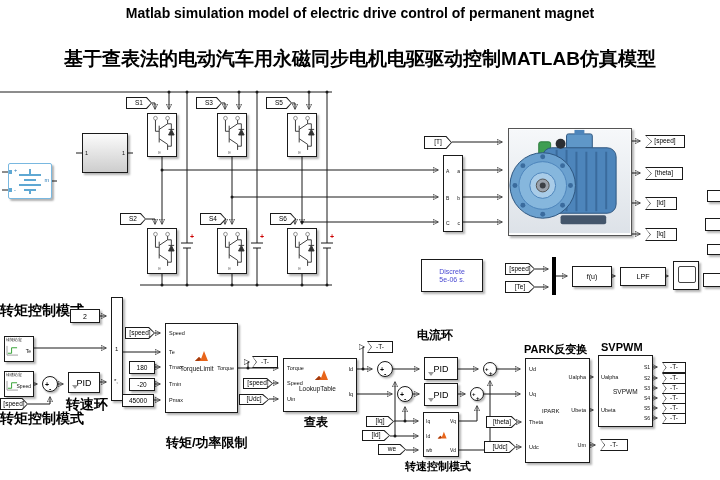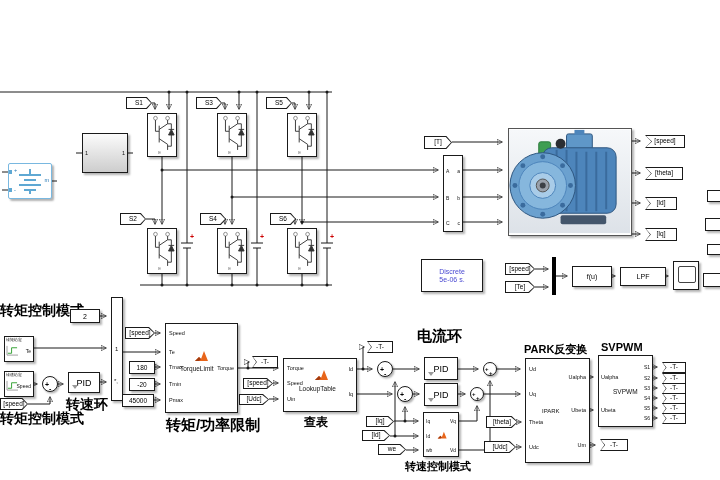--- a/index.html
+++ b/index.html
@@ -34,21 +34,23 @@
        border-top:4px solid #9a9a9a;}
   .screen{position:absolute;left:4px;top:4px;width:16px;height:15px;border:1px solid #444;
        border-radius:2px;background:#fff;}
 </style>
 </head>
 <body>
 
 <div id="canvas">
 
   <div class="title-en">
-  </div>
+    <div>Matlab simulation model of electric drive control of permanent magnet</div>
+  </div>
+  <div class="title-zh">基于查表法的电动汽车用永磁同步电机电驱驱动控制MATLAB仿真模型</div>
 
   <svg id="wires" width="720" height="480">
     <defs>
       <marker id="ar" viewBox="0 0 10 10" refX="9" refY="5" markerWidth="5.5" markerHeight="5.5" orient="auto-start-reverse">
         <path d="M0,0 L10,5 L0,10 z" fill="#1a1a1a" stroke="none"></path>
       </marker>
     </defs>
 
     <path d="M0,92 H332"></path>
     <path class="wa" d="M169,92 V109"></path>
@@ -425,21 +427,21 @@
     <span class="pl" style="left:3px;top:41px;">Tmax</span>
     <span class="pl" style="left:3px;top:58px;">Tmin</span>
     <span class="pl" style="left:3px;top:74px;">Pmax</span>
     <span class="pl" style="right:3px;top:42px;">Torque</span>
     <svg width="16" height="13" viewBox="0 0 16 13" style="position:absolute;left:28px;top:26px;">
       <polygon points="1,11 5,7 7,9 10,1 14,11" fill="#e8651a"></polygon>
         <polygon points="1,11 5,7 7,9 5,11" fill="#a33b0f"></polygon>
     </svg>
     <span class="pl" style="left:14px;top:42px;font-size:6.5px;">TorqueLimit</span>
   </div>
-  <div class="lbl cj" style="left:166px;top:416px;font-size:15px;">转矩/功率限制</div>
+  <div class="lbl cj" style="left:166px;top:434px;font-size:13px;">转矩/功率限制</div>
 
   <div class="tag goto" style="left:252px;top:356px;width:26px;height:12px;">
       <span>-T-</span>
     </div>
   <div class="tag from" style="left:243px;top:378px;width:30px;height:11px;">
       <span>[speed]</span>
     </div>
   <div class="tag from" style="left:239px;top:394px;width:30px;height:11px;">
       <span>[Udc]</span>
     </div>
@@ -451,21 +453,21 @@
     <span class="pl" style="right:3px;top:8px;">Id</span>
     <span class="pl" style="right:3px;top:33px;">Iq</span>
     <svg width="16" height="13" viewBox="0 0 16 13" style="position:absolute;left:30px;top:10px;">
       <polygon points="1,11 5,7 7,9 10,1 14,11" fill="#e8651a"></polygon>
         <polygon points="1,11 5,7 7,9 5,11" fill="#a33b0f"></polygon>
     </svg>
     <span class="pl" style="left:15px;top:27px;font-size:6.5px;">LookupTable</span>
   </div>
   <div class="lbl cj" style="left:304px;top:414px;font-size:12px;">查表</div>
 
-  <div class="lbl cj" style="left:417px;top:327px;font-size:15px;">电流环</div>
+  <div class="lbl cj" style="left:417px;top:327px;font-size:12px;">电流环</div>
   <div class="tag goto" style="left:367px;top:341px;width:26px;height:12px;">
       <span>-T-</span>
     </div>
 
   <div class="sum" style="left:377px;top:361px;width:16px;height:16px;">
     <span class="sgn" style="left:2px;top:4px;">+</span>
     <span class="sgn" style="left:6px;top:8px;">-</span>
   </div>
   <div class="blk" style="left:424px;top:357px;width:34px;height:23px;display:flex;align-items:center;justify-content:center;font-size:9px;">
     <span>PID</span>

